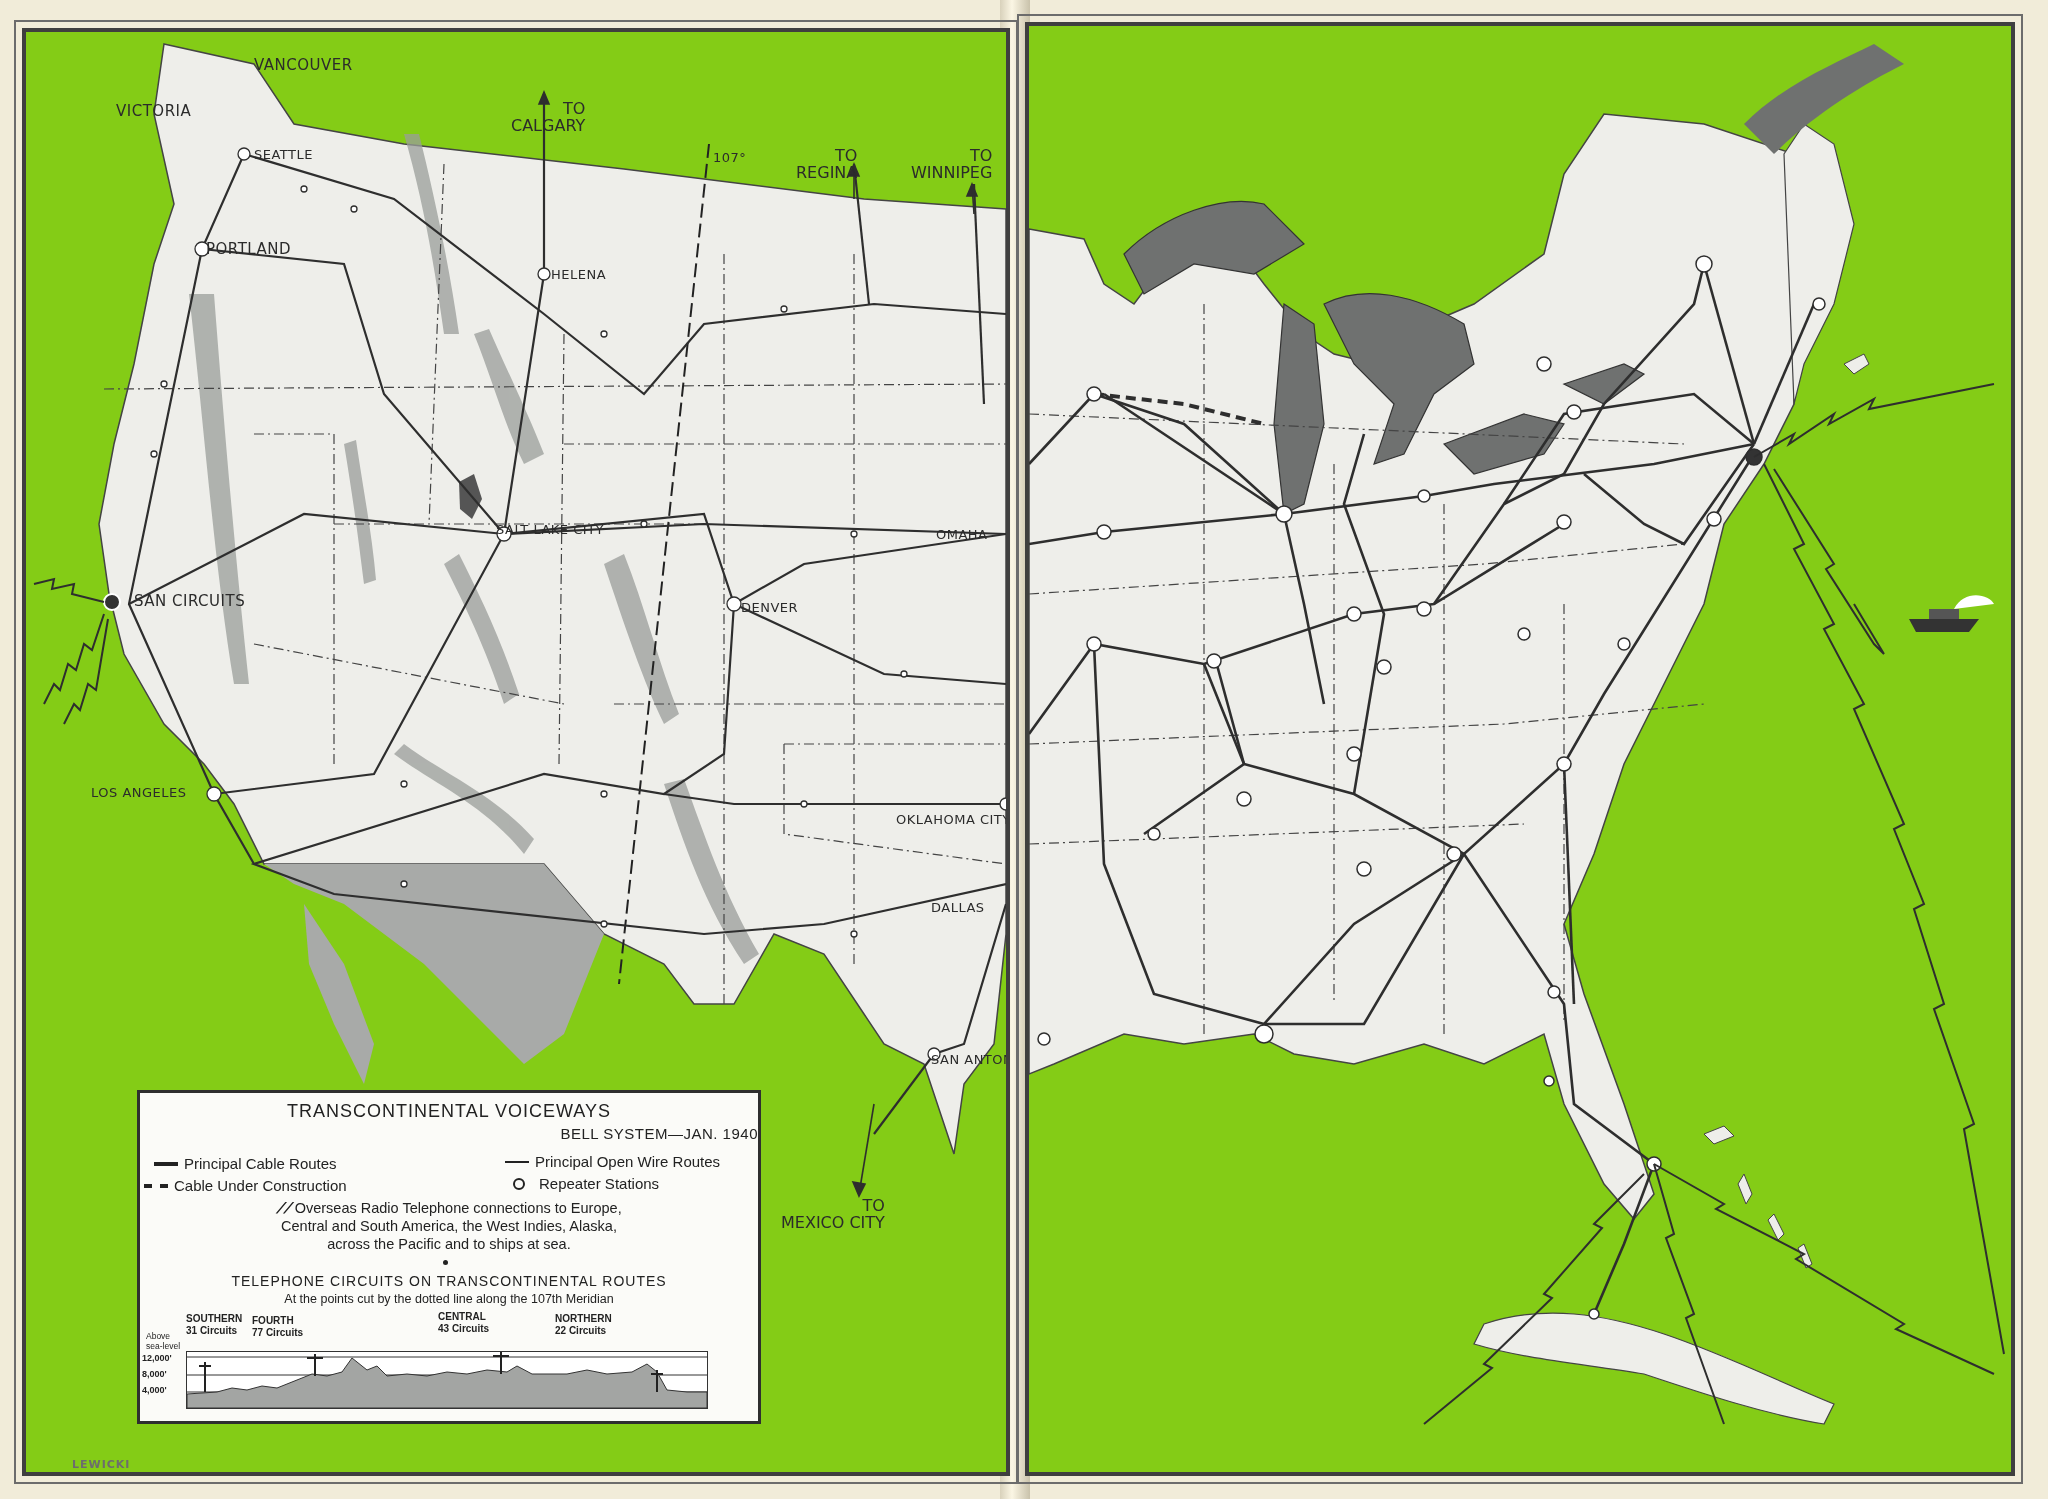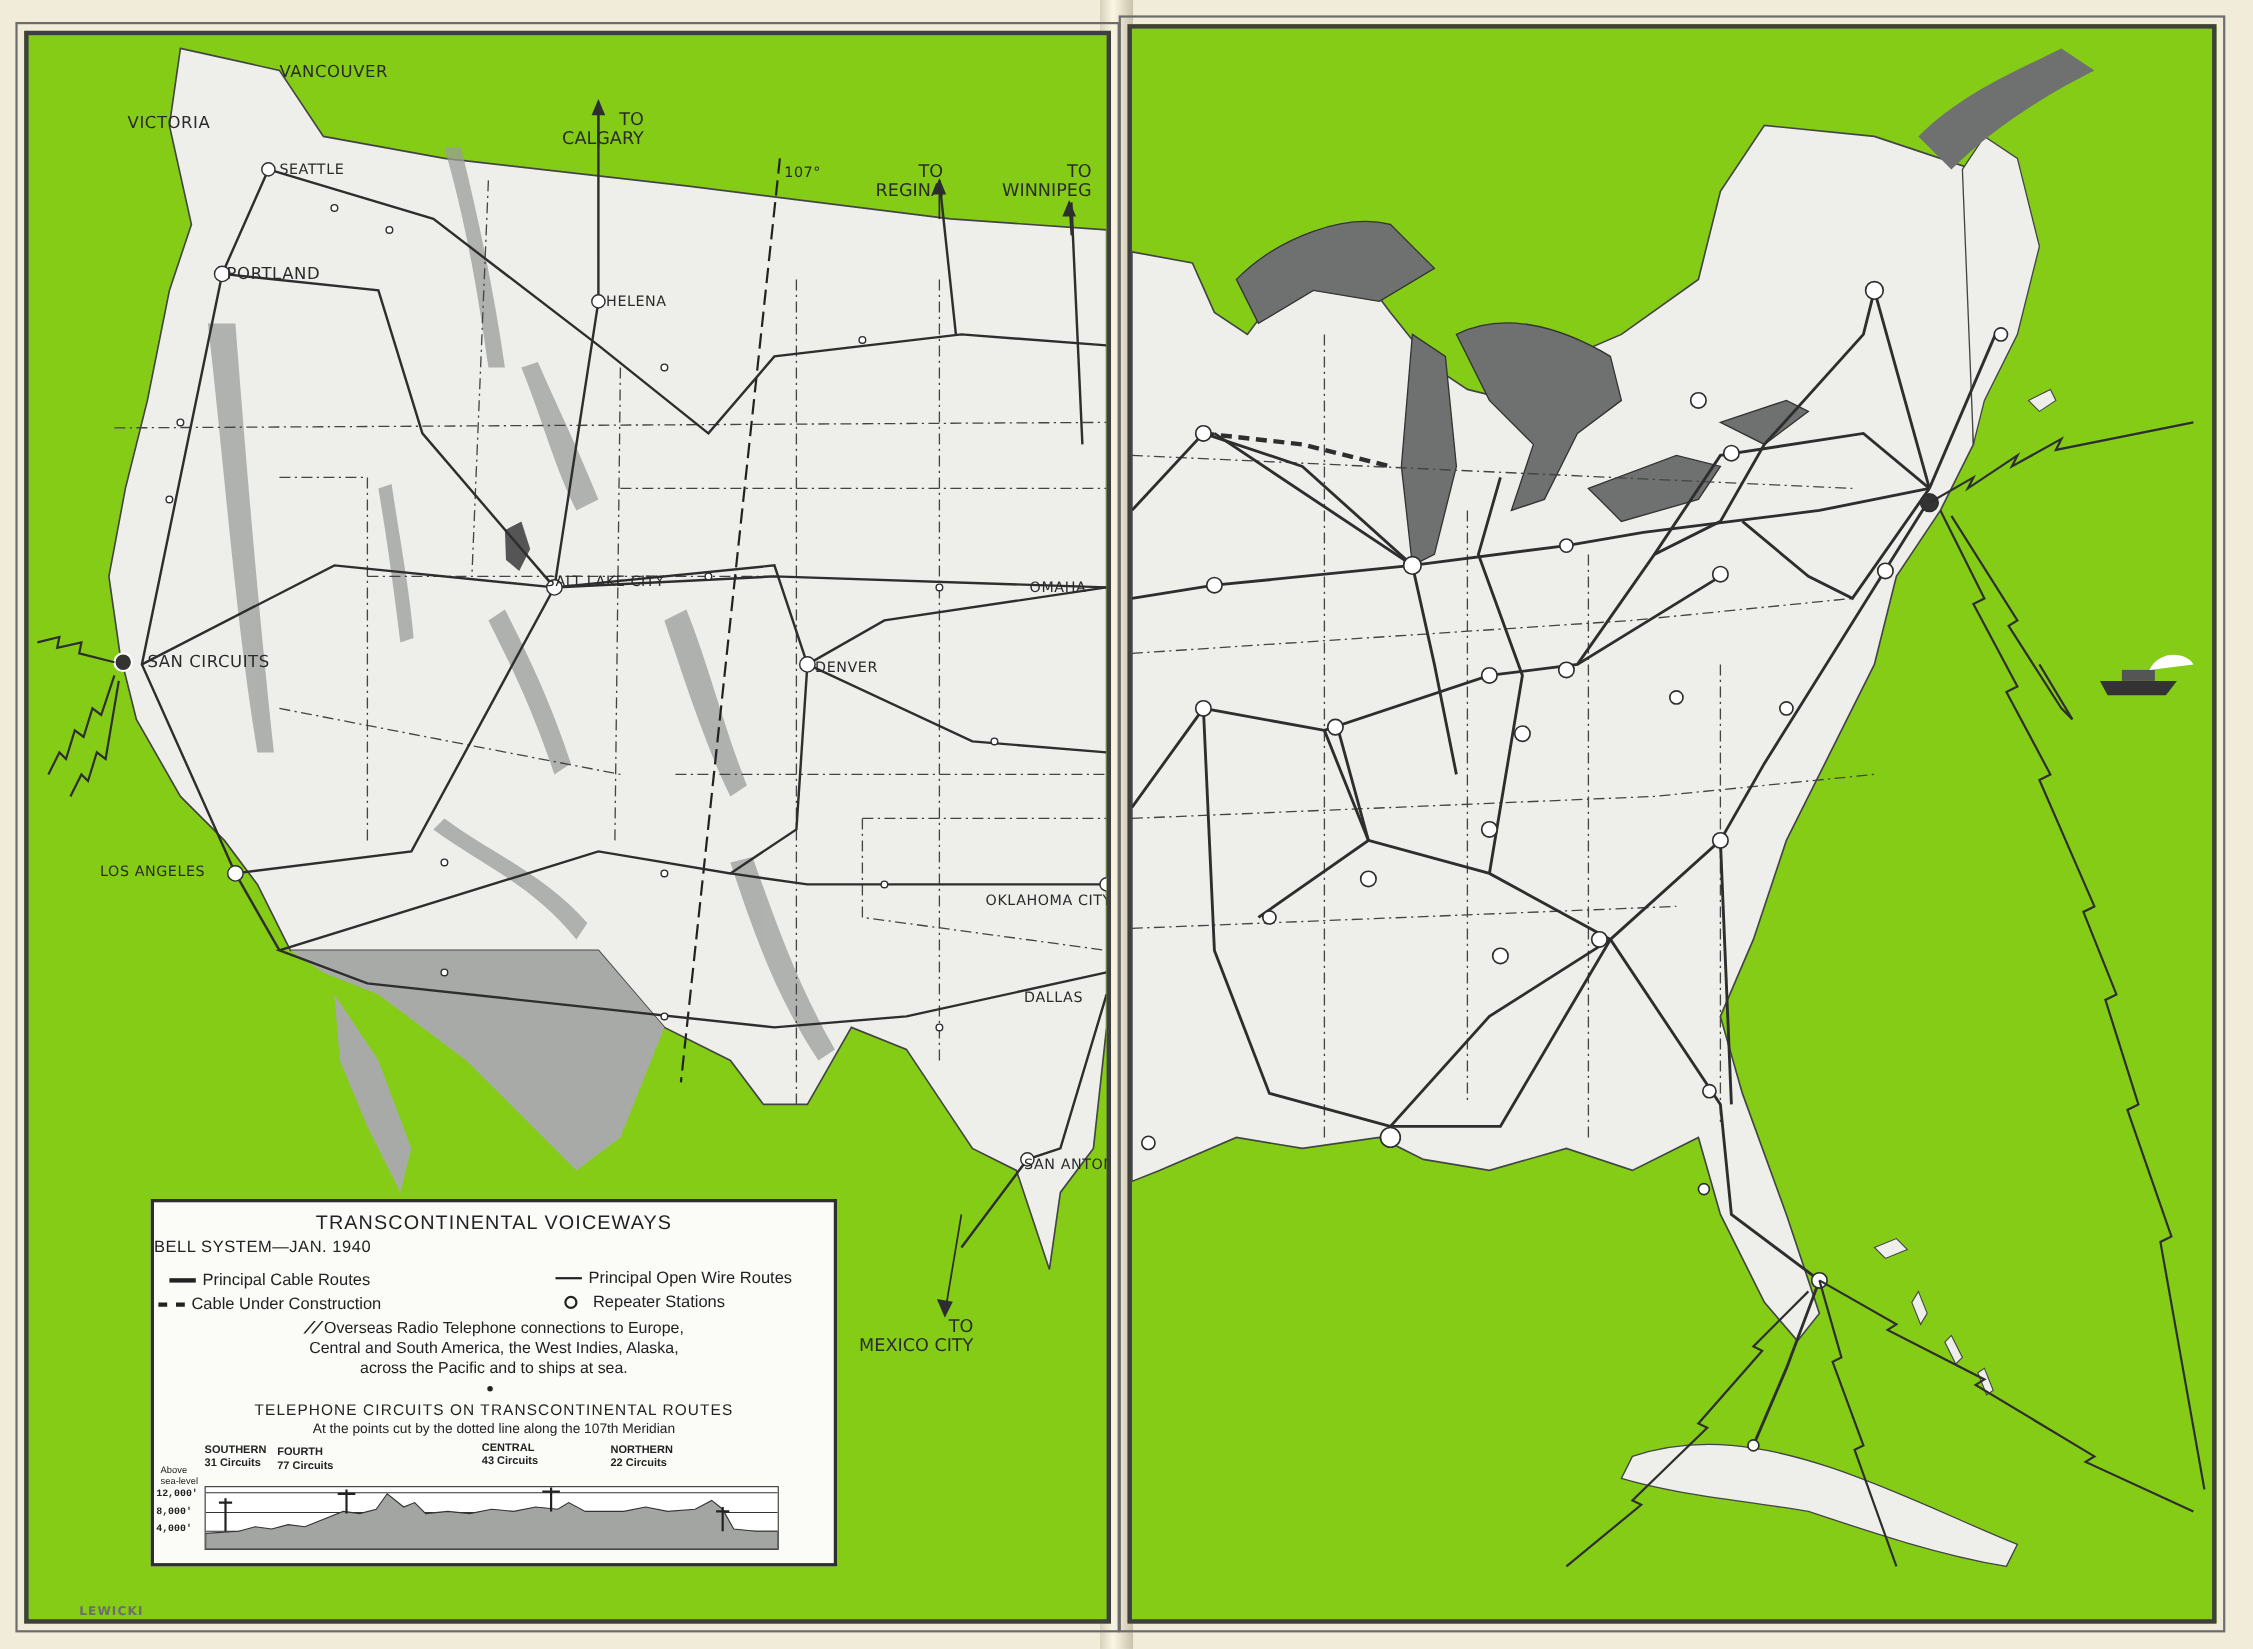--- a/index.html
+++ b/index.html
@@ -11,34 +11,34 @@
   .gutter{position:absolute;left:1000px;top:0;width:30px;height:1499px;background:linear-gradient(90deg,#d8d1bb,#fbf6e4 40%,#c9c2ab);}
   .frame{position:absolute;border:4px solid #3f3f3f;outline:2px solid #6c6c6c;outline-offset:6px;background:#84cc16;overflow:hidden;}
   .frame.left{left:22px;top:28px;width:980px;height:1440px;}
   .frame.right{left:1025px;top:22px;width:982px;height:1446px;}
   svg.map{position:absolute;left:0;top:0;}
   .city{position:absolute;font-size:13px;letter-spacing:0.5px;color:#2b2b2b;white-space:nowrap;font-family:"DejaVu Sans",sans-serif;}
   .city.big{font-size:15px;}
   .note{position:absolute;font-size:16px;color:#2b2b2b;text-align:right;line-height:17px;white-space:nowrap;}
   .legend{position:absolute;left:137px;top:1090px;width:618px;height:328px;background:#fbfbf8;border:3px solid #2f2f2f;color:#222;font-family:"Liberation Sans",sans-serif;}
   .lg-title{position:absolute;left:0;right:0;top:8px;text-align:center;font-size:18px;letter-spacing:1px;}
-  .lg-sub{position:absolute;left:0;right:0;top:32px;text-align:left;font-size:15px;letter-spacing:0.5px;}
+  .lg-sub{position:absolute;left:0;right:0;top:32px;text-align:right;font-size:15px;letter-spacing:0.5px;}
   .lg-item{position:absolute;font-size:15px;display:flex;align-items:center;gap:6px;white-space:nowrap;}
   .sym{display:inline-block;width:24px;height:0;}
   .sym.cable{border-top:4px solid #222;}
   .sym.dash{border-top:4px dashed #222;}
   .sym.wire{border-top:2px solid #222;}
   .sym.rep{width:8px;height:8px;border:2px solid #222;border-radius:50%;margin:0 8px;}
   .lg-radio{position:absolute;left:0;right:0;top:106px;text-align:center;font-size:14.5px;line-height:18px;}
   .lg-bullet{position:absolute;left:303px;top:167px;width:5px;height:5px;border-radius:50%;background:#222;}
   .lg-ct{position:absolute;left:0;right:0;top:180px;text-align:center;font-size:14px;letter-spacing:1px;}
   .lg-cs{position:absolute;left:0;right:0;top:199px;text-align:center;font-size:12.5px;}
   .route-lbl{position:absolute;font-size:10px;font-weight:bold;line-height:12px;}
   .alt-lbl{position:absolute;font-size:8.5px;font-weight:normal;line-height:10px;}
-  .axis-tick{position:absolute;font-size:9px;font-weight:bold;left:2px;font-family:Liberation Mono, monospace;}
+  .axis-tick{position:absolute;font-size:9px;font-weight:bold;left:2px;}
   .profile{position:absolute;left:46px;top:258px;width:520px;height:56px;border:1.5px solid #333;background:#fff;}
   .signature{position:absolute;left:72px;top:1458px;font-size:11px;color:#6d6d6d;letter-spacing:1px;font-weight:bold;}
 </style>
 </head>
 <body>
 
 <div class="spread">
   <div class="page left"></div>
   <div class="page right"></div>
   <div class="gutter"></div>

